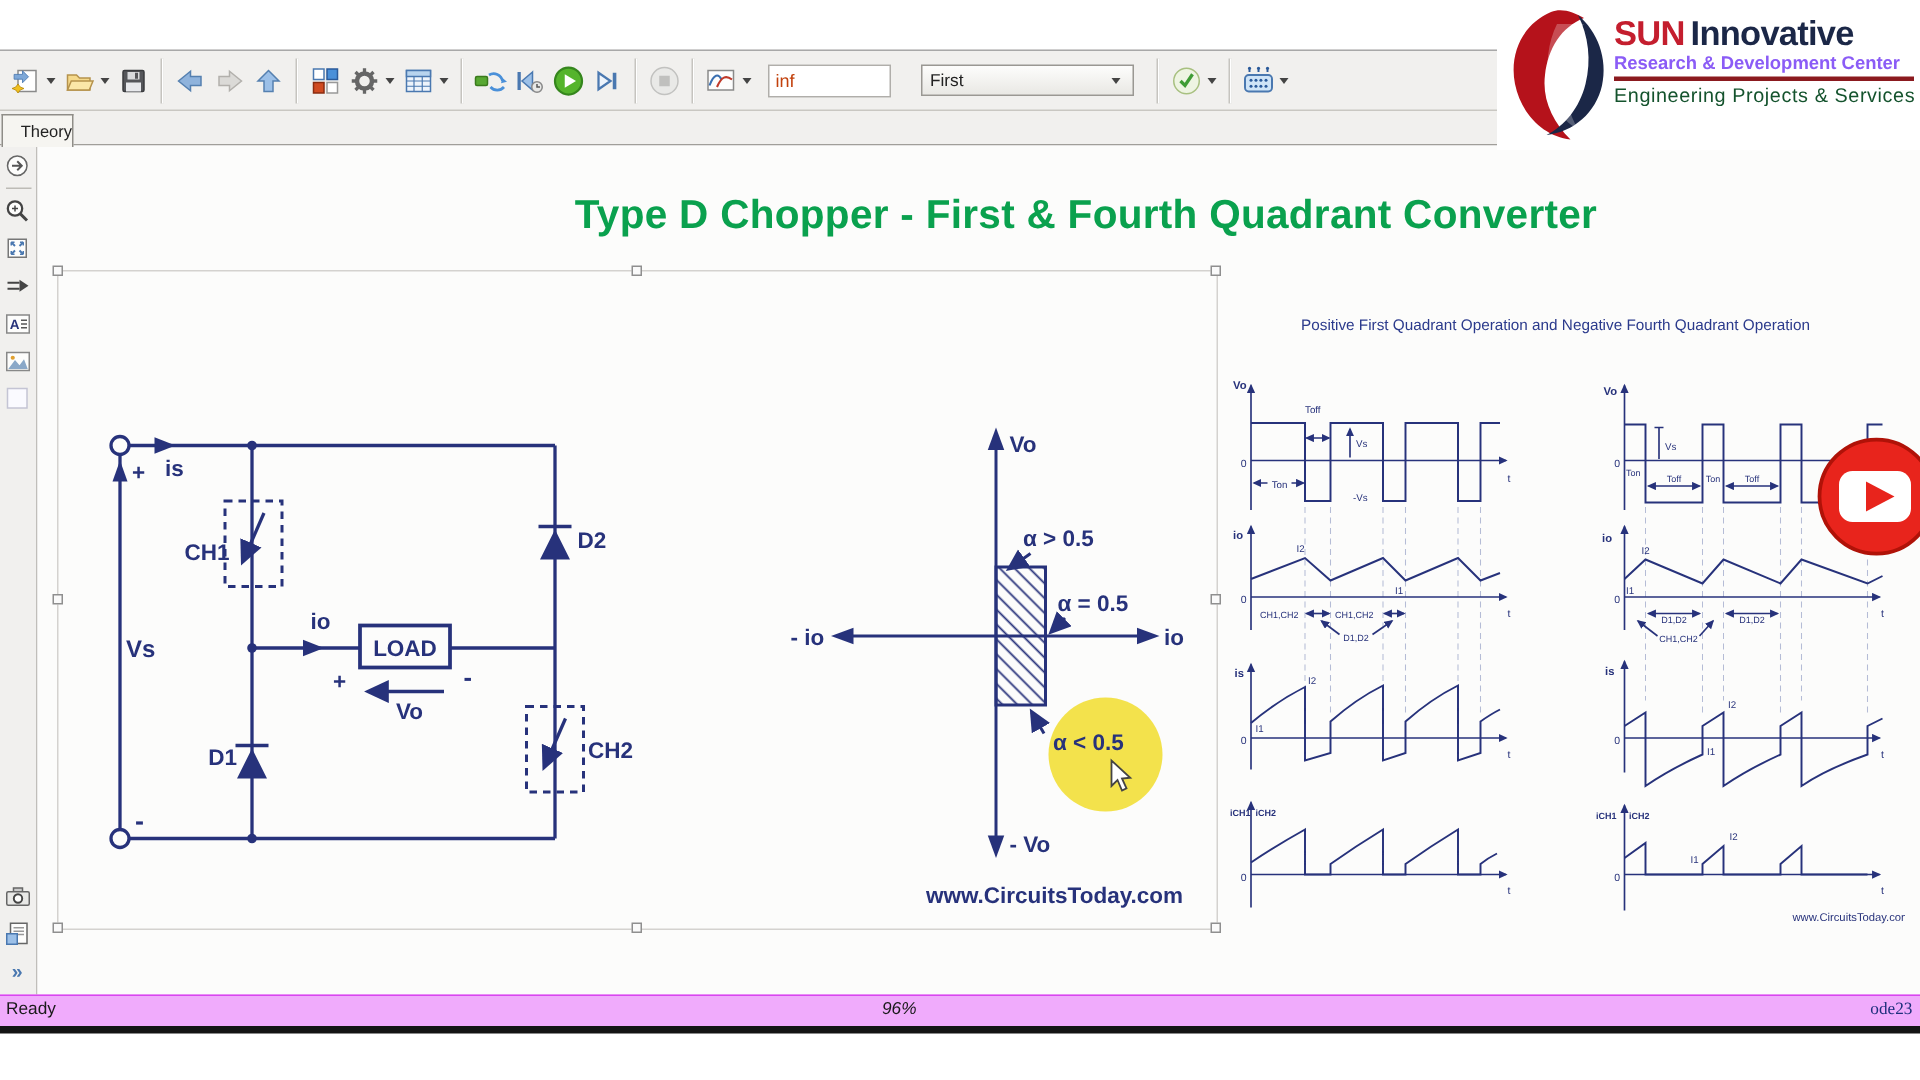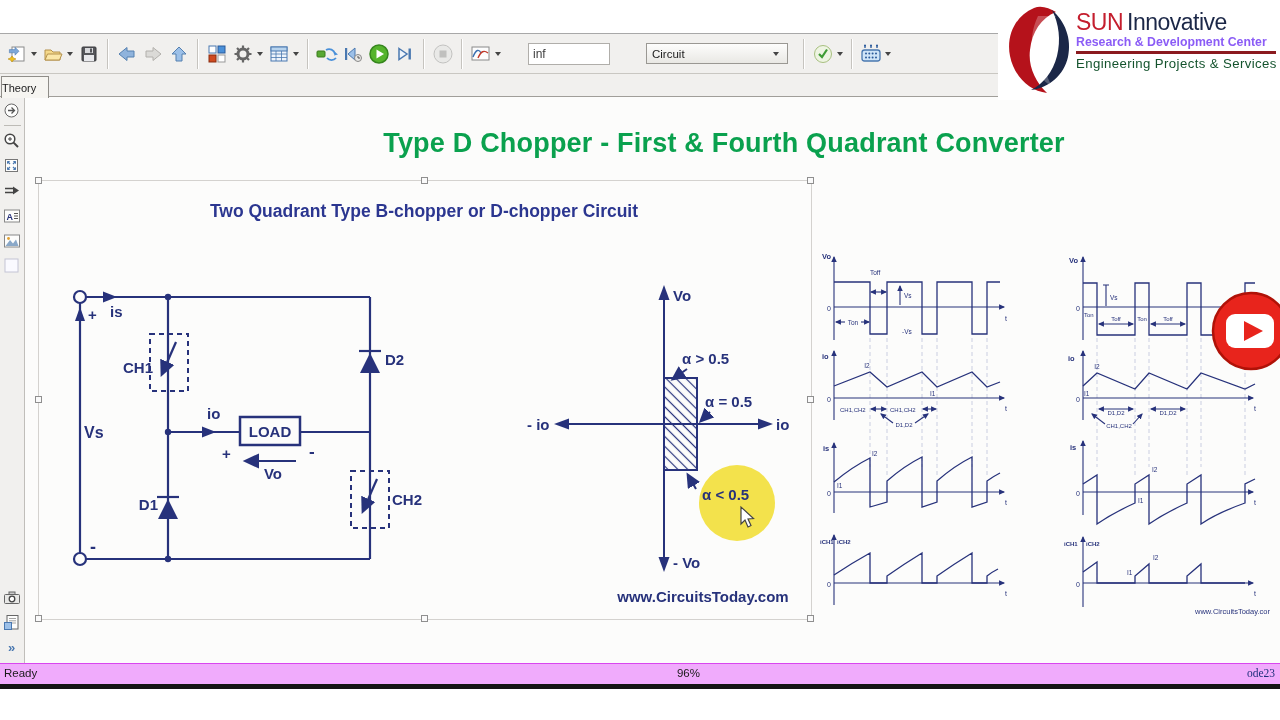--- a/index.html
+++ b/index.html
@@ -8,39 +8,39 @@
   
   #toolbar{position:absolute;left:0;top:33px;width:1280px;height:41px;background:#f1f0ee;
            border-top:1px solid #a8a8a8;border-bottom:1px solid #c9c7c2;
            display:flex;align-items:center;padding-left:4px;box-sizing:border-box;}
   .tb-btn{display:flex;align-items:center;justify-content:center;height:30px;min-width:24px;
           padding:0 1px;border-radius:3px;}
   .caret{width:0;height:0;border-left:3.5px solid transparent;border-right:3.5px solid transparent;
          border-top:4px solid #444;margin:0 3px 0 1px;}
   .tb-sep{width:1px;height:30px;background:#c6c4bf;margin:0 5px;border-right:1px solid #fff;}
   #stoptime{width:72px;height:20px;border:1px solid #b0aeaa;background:#fff;font:12px "Liberation Sans",sans-serif;
-            padding:0 4px;margin:0 24px;color:#404040;}
+            padding:0 4px;margin:0 8px;color:#c2410c;}
   #simmode{width:142px;height:21px;border:1px solid #9a9893;background:linear-gradient(#fdfdfc,#e9e8e4);
            display:flex;align-items:center;justify-content:space-between;font-size:11.5px;color:#222;
            padding:0 5px;margin:0 10px 0 12px;box-sizing:border-box;}
   #tabrow{position:absolute;left:0;top:74px;width:1280px;height:23px;background:#f1f0ee;
           border-bottom:1px solid #a09e99;box-sizing:border-box;}
   #tab-theory{position:absolute;left:1px;top:2px;height:21px;width:46px;background:#f6f5f1;
           border:1px solid #8f8d88;border-bottom:none;font-size:11px;color:#222;
-          display:flex;align-items:center;justify-content:flex-start;z-index:2;}
+          display:flex;align-items:center;justify-content:flex-end;z-index:2;}
   #sidebar{position:absolute;left:0;top:97px;width:25px;height:566px;background:#f1f0ee;
            border-right:1px solid #c0beba;box-sizing:border-box;}
   .sb-btn{width:23px;height:23px;display:flex;align-items:center;justify-content:center;margin:2px 0;}
   .sb-sep{width:17px;height:1px;background:#bdbbb6;margin:3px auto;}
   #sb-bottom{position:absolute;bottom:2px;left:0;width:25px;}
   #canvas{position:absolute;left:25px;top:97px;width:1255px;height:566px;background:#fcfcfb;}
   #statusbar{position:absolute;left:0;top:663px;width:1280px;height:21px;background:#f0abfc;
              border-top:1px solid #d946ef;font-size:11.5px;color:#1a1a1a;box-sizing:border-box;}
   #status-ready{position:absolute;left:4px;top:3px;}
-  #status-zoom{position:absolute;left:600px;top:3px;width:100px;text-align:right;}
+  #status-zoom{position:absolute;left:588px;top:3px;width:100px;text-align:left;font-style:italic;}
   #status-solver{position:absolute;right:5px;top:3px;color:#1d2f7c;font-family:Liberation Serif, serif;}
   #blackbar{position:absolute;left:0;top:684px;width:1280px;height:5px;background:#141414;}
   
   #slide-title{position:absolute;left:168px;top:128px;width:1112px;text-align:center;
                font-size:27px;font-weight:700;color:#0aa14e;letter-spacing:0.2px;}
   #circuit-heading{position:absolute;left:38px;top:201px;width:772px;text-align:center;
                font-size:17.5px;font-weight:600;color:#2b3690;}
   #wf-heading{position:absolute;left:822px;top:212px;width:430px;text-align:center;
                font-size:10.2px;color:#2b3a8c;}
   #selrect{position:absolute;left:38px;top:180px;width:772px;height:438px;border:1px solid #d4d2cf;}
@@ -49,21 +49,21 @@
   svg text{font-family:"Liberation Sans",sans-serif;fill:#27327b;stroke:none;}
   .ln{stroke:#27327b;stroke-width:1.3;fill:none;}
   .ax{stroke:#27327b;stroke-width:1.1;fill:none;}
   .gd{stroke:#7a86b8;stroke-width:0.7;stroke-dasharray:4 3;opacity:0.55;fill:none;}
   .cln{stroke:#27327b;stroke-width:2.2;fill:none;}
   .qln{stroke:#27327b;stroke-width:2;fill:none;}
   .navy{fill:#27327b;}
   
   #logo{position:absolute;left:998px;top:2px;width:282px;height:98px;background:#ffffff;z-index:50;}
   #logo-text{position:absolute;left:78px;top:8px;width:200px;}
-  #logo-line1{font-weight:400;font-size:23px;letter-spacing:-0.5px;line-height:24px;}
+  #logo-line1{font-weight:700;font-size:23px;letter-spacing:-0.5px;line-height:24px;}
   #logo-sun{color:#c41e2e;} #logo-innovative{color:#1b2747;margin-left:4px;}
   #logo-line2{font-weight:700;font-size:12.3px;color:#8b5cf6;margin-top:1px;white-space:nowrap;}
   #logo-rule{height:3px;background:#8b1a1f;margin:2px 0 2px 0;}
   #logo-line3{font-size:13.2px;color:#14532d;letter-spacing:0.4px;white-space:nowrap;}
   #yt-badge{position:absolute;left:1211px;top:291px;width:80px;height:80px;z-index:40;}
 </style>
 </head>
 <body>
 
 <div id="screen">
@@ -174,21 +174,21 @@
     <div class="tb-btn">
       <svg width="22" height="20">
         <rect x="2" y="3" width="17" height="13" fill="#fdfdfd" stroke="#8a8a8a"></rect>
         <path d="M3,13 C6,5 9,5 11,9" stroke="#3a6fb0" stroke-width="1.4" fill="none"></path>
         <path d="M8,14 C11,7 14,6 18,9" stroke="#c03a2a" stroke-width="1.4" fill="none"></path>
       </svg>
     </div>
     <span class="caret"></span>
     <input id="stoptime" value="inf" style="">
     <div id="simmode">
-      <span>Circuit</span>
+      <span>First</span>
       <span class="caret"></span>
     </div>
     <div class="tb-sep"></div>
     <div class="tb-btn">
       <svg width="22" height="22">
         <circle cx="11" cy="11" r="8.5" fill="#eef4e2" stroke="#a8c080"></circle>
         <polyline points="7,11 10,14 15,6.5" stroke="#3f9c35" stroke-width="2.2" fill="none"></polyline>
       </svg>
     </div>
     <span class="caret"></span>
@@ -285,21 +285,21 @@
       </div>
       <div class="sb-btn">
         <span style="font-size:13px;font-weight:bold;color:#4a78b0;">»</span>
       </div>
     </div>
   </div>
 
   <div id="canvas"></div>
 
   <div id="slide-title">Type D Chopper - First &amp; Fourth Quadrant Converter</div>
-  <div id="circuit-heading">Two Quadrant Type B-chopper or D-chopper Circuit</div>
+  <div id="wf-heading">Positive First Quadrant Operation and Negative Fourth Quadrant Operation</div>
 
   <div id="selrect"></div>
   <div class="hd" style="left:35px;top:177px;"></div>
   <div class="hd" style="left:421px;top:177px;"></div>
   <div class="hd" style="left:807px;top:177px;"></div>
   <div class="hd" style="left:35px;top:396px;"></div>
   <div class="hd" style="left:807px;top:396px;"></div>
   <div class="hd" style="left:35px;top:615px;"></div>
   <div class="hd" style="left:421px;top:615px;"></div>
   <div class="hd" style="left:807px;top:615px;"></div>

